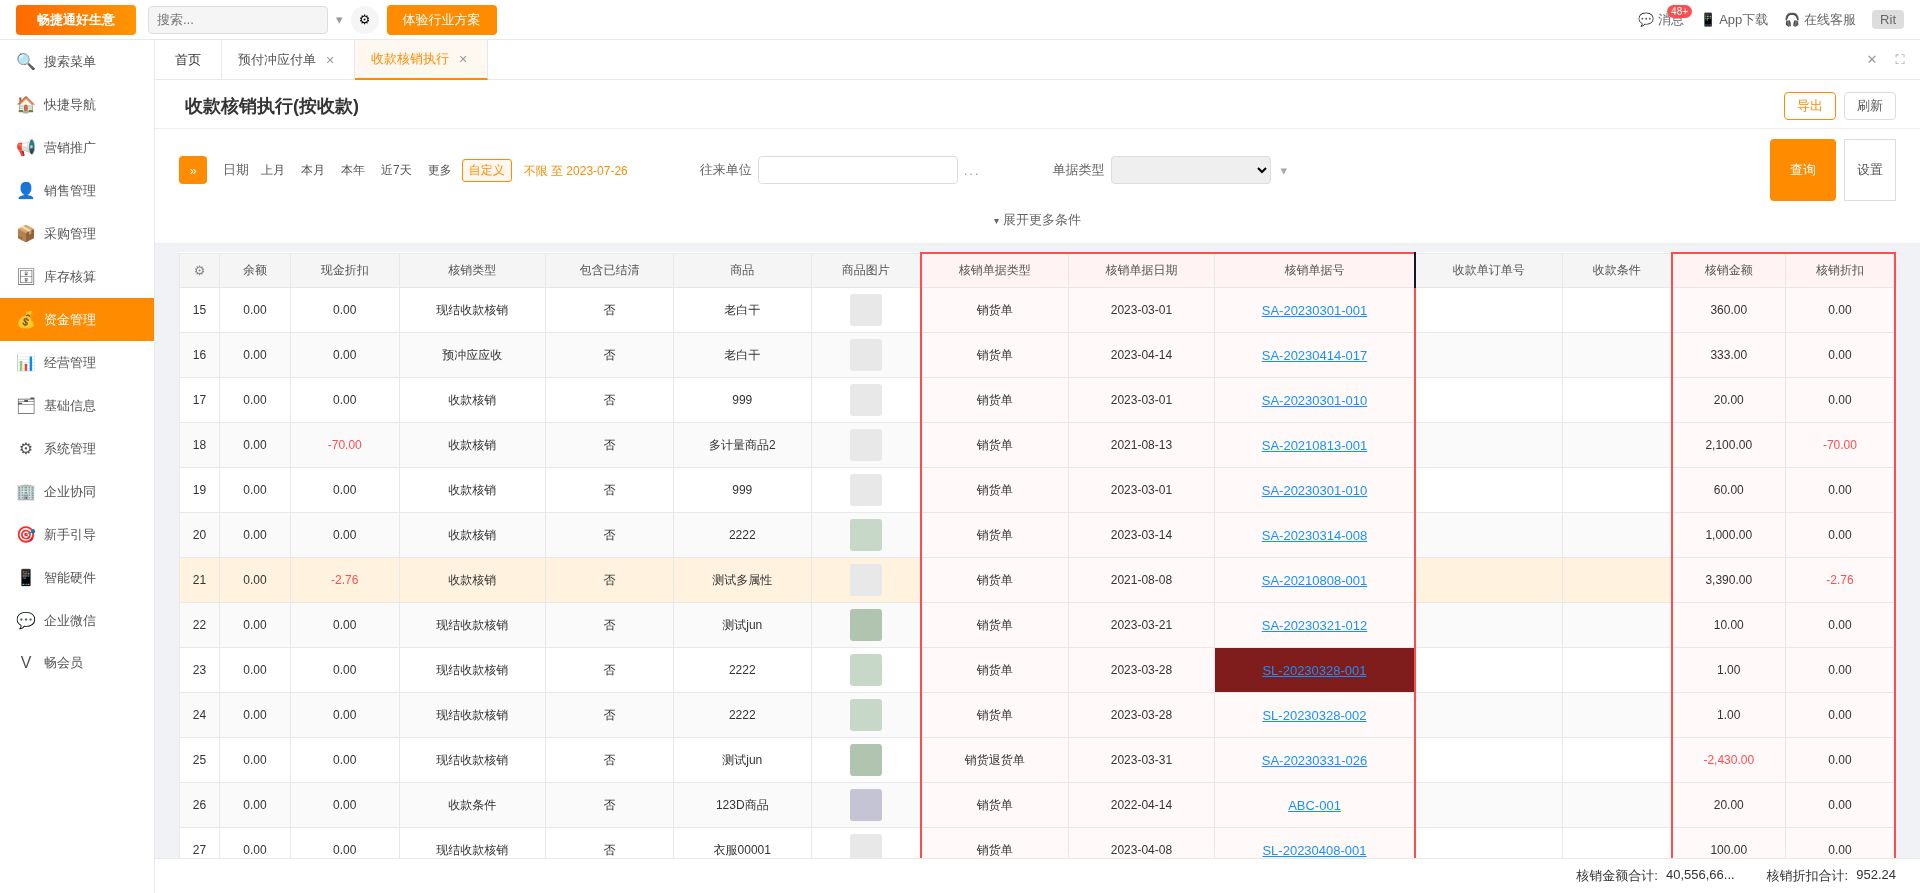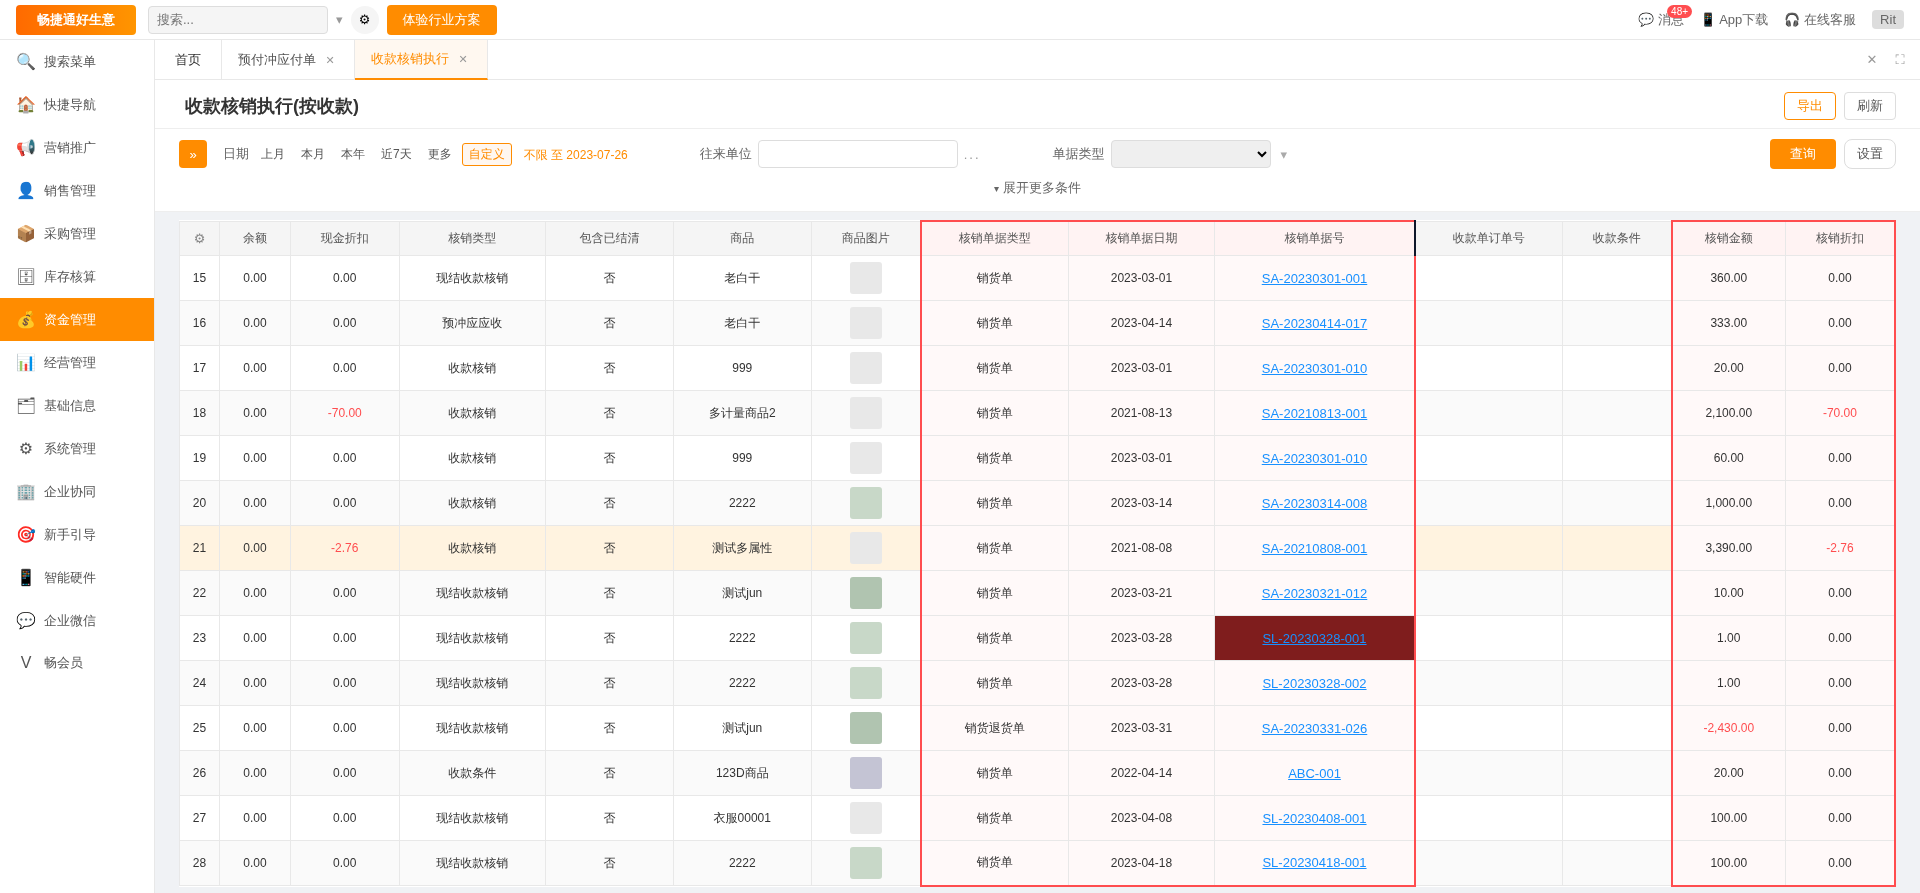--- a/index.html
+++ b/index.html
@@ -64,21 +64,21 @@
     .filter-item { display:flex; align-items:center; gap:6px; }
     .filter-label { color:#666; white-space:nowrap; }
     .date-nav { display:flex; align-items:center; gap:4px; }
     .date-btn { padding:2px 6px; cursor:pointer; color:#555; font-size:12px; }
     .date-btn-active { color:#ff8c00; background:#fff7f0; border-radius:3px; padding:2px 6px; cursor:pointer; font-size:12px; border:1px solid #ff8c00; }
     .date-range { color:#ff8c00; font-size:12px; margin-top:2px; }
     .filter-input { width:200px; height:28px; border:1px solid #ddd; border-radius:4px; padding:0 8px; }
     .filter-dots { color:#999; letter-spacing:2px; }
     .filter-select { width:160px; height:28px; border:1px solid #ddd; border-radius:4px; padding:0 8px; }
     .btn-query { background:#ff8c00; color:#fff; border:none; padding:5px 20px; border-radius:4px; cursor:pointer; font-size:13px; }
-    .btn-setting { border:1px solid #ddd; color:#555; background:#fff; padding:5px 12px; border-radius:8px; cursor:pointer; font-size:13px; }
+    .btn-setting { border:1px solid #ddd; color:#555; background:#fff; padding:21px 12px; border-radius:0; cursor:pointer; font-size:13px; }
     .expand-more { display:flex; align-items:center; gap:4px; color:#666; cursor:pointer; padding:4px 0; font-size:12px; }
     .expand-more-icon { font-size:10px; }
     .filter-arrow { width:28px; height:28px; background:#ff8c00; border-radius:4px; display:flex;align-items:center;justify-content:center; color:#fff; cursor:pointer; margin-right:4px; }
 
     
     .table-container { flex:1; overflow:auto; padding:0 24px 0; background:#f0f2f5; }
     table { width:100%; border-collapse:collapse; background:#fff; margin-top:8px; }
     thead tr { background:#f5f5f5; }
     th { padding:8px 10px; text-align:center; font-weight:500; color:#555; border:1px solid #e8e8e8; white-space:nowrap; font-size:12px; position:sticky; top:0; background:#f5f5f5; z-index:2; }
     td { padding:6px 10px; text-align:center; border:1px solid #e8e8e8; color:#333; font-size:12px; white-space:nowrap; }
@@ -528,15 +528,23 @@
               <td class="hc-3" style="background: rgb(255, 249, 249); border-bottom: 2px solid rgb(255, 77, 79);"><span class="link-text">SL-20230418-001</span></td>
               <td></td>
               <td></td>
               <td class="ha-1" style="background: rgb(255, 249, 249); border-bottom: 2px solid rgb(255, 77, 79);">100.00</td>
               <td class="ha-2" style="background: rgb(255, 249, 249); border-bottom: 2px solid rgb(255, 77, 79);">0.00</td>
             </tr>
           </tbody>
       </table>
     </div>
 
+    <div class="table-footer">
+      <div class="footer-total">
+        <span>核销金额合计:</span>
+        <span style="color:#333;font-weight:500;">40,556,66...</span>
+        <span style="margin-left:24px;">核销折扣合计:</span>
+        <span style="color:#333;font-weight:500;">952.24</span>
+      </div>
+    </div>
 
   </div>
 </div>
 
 </body></html>

